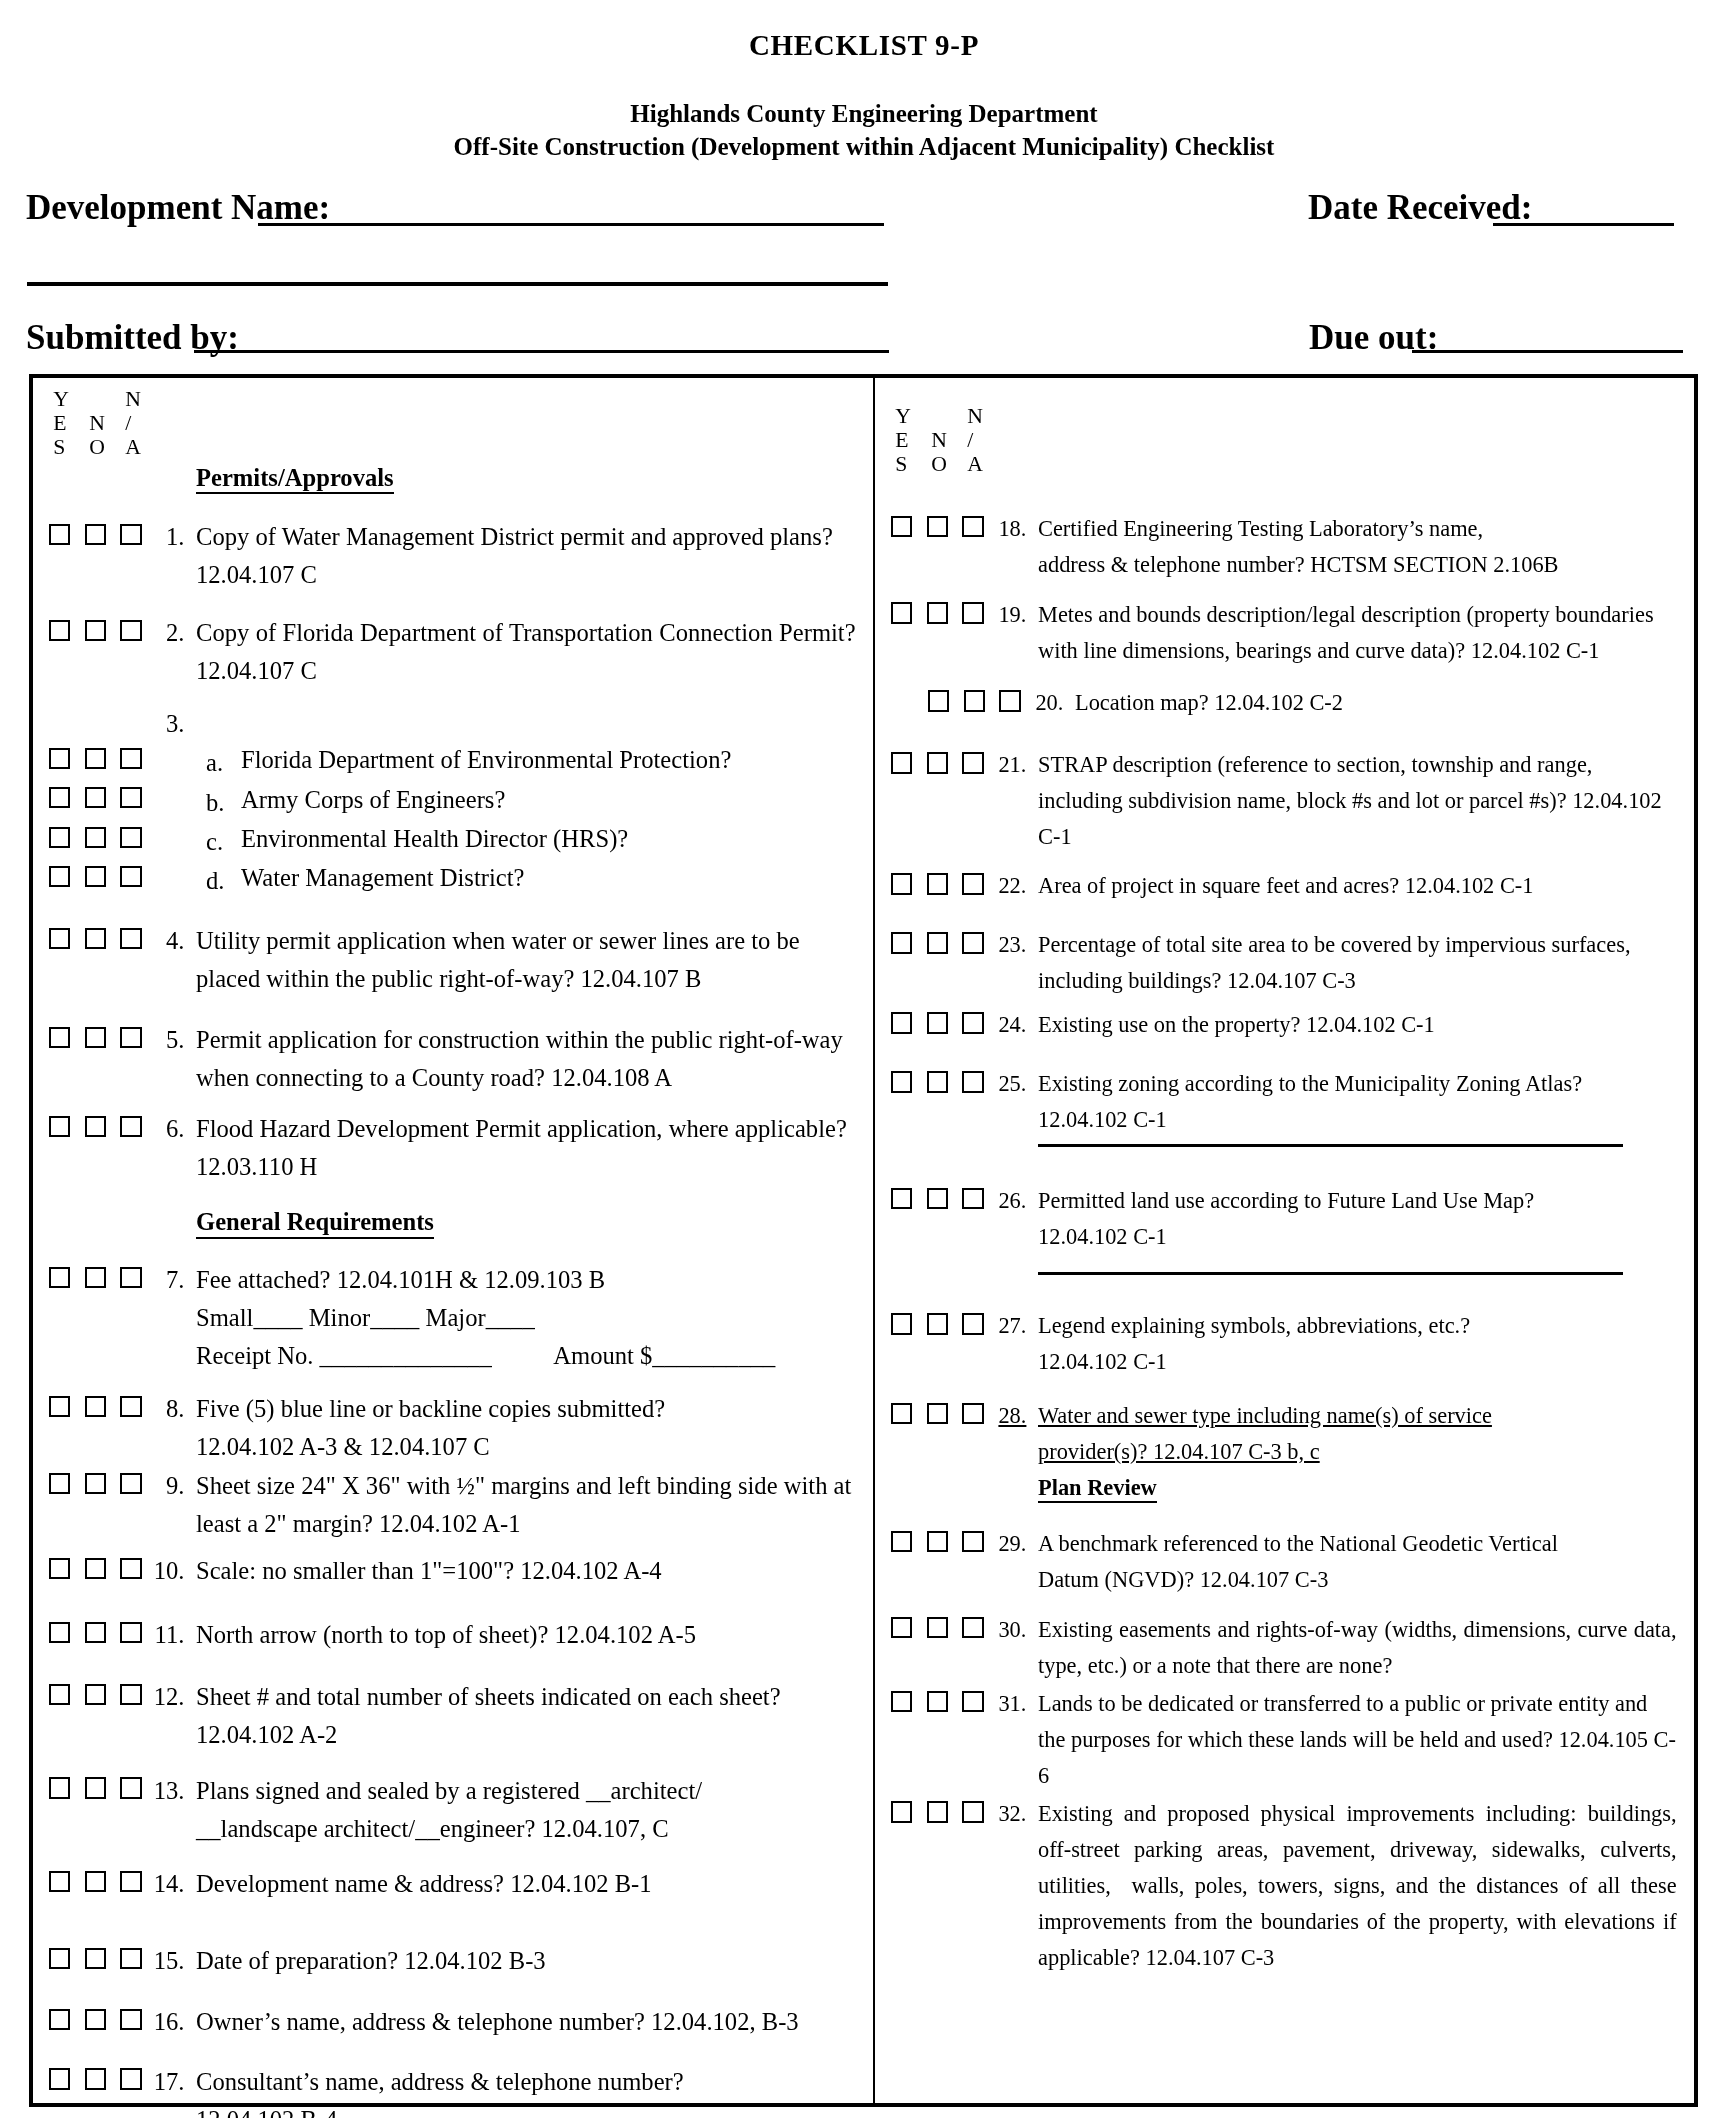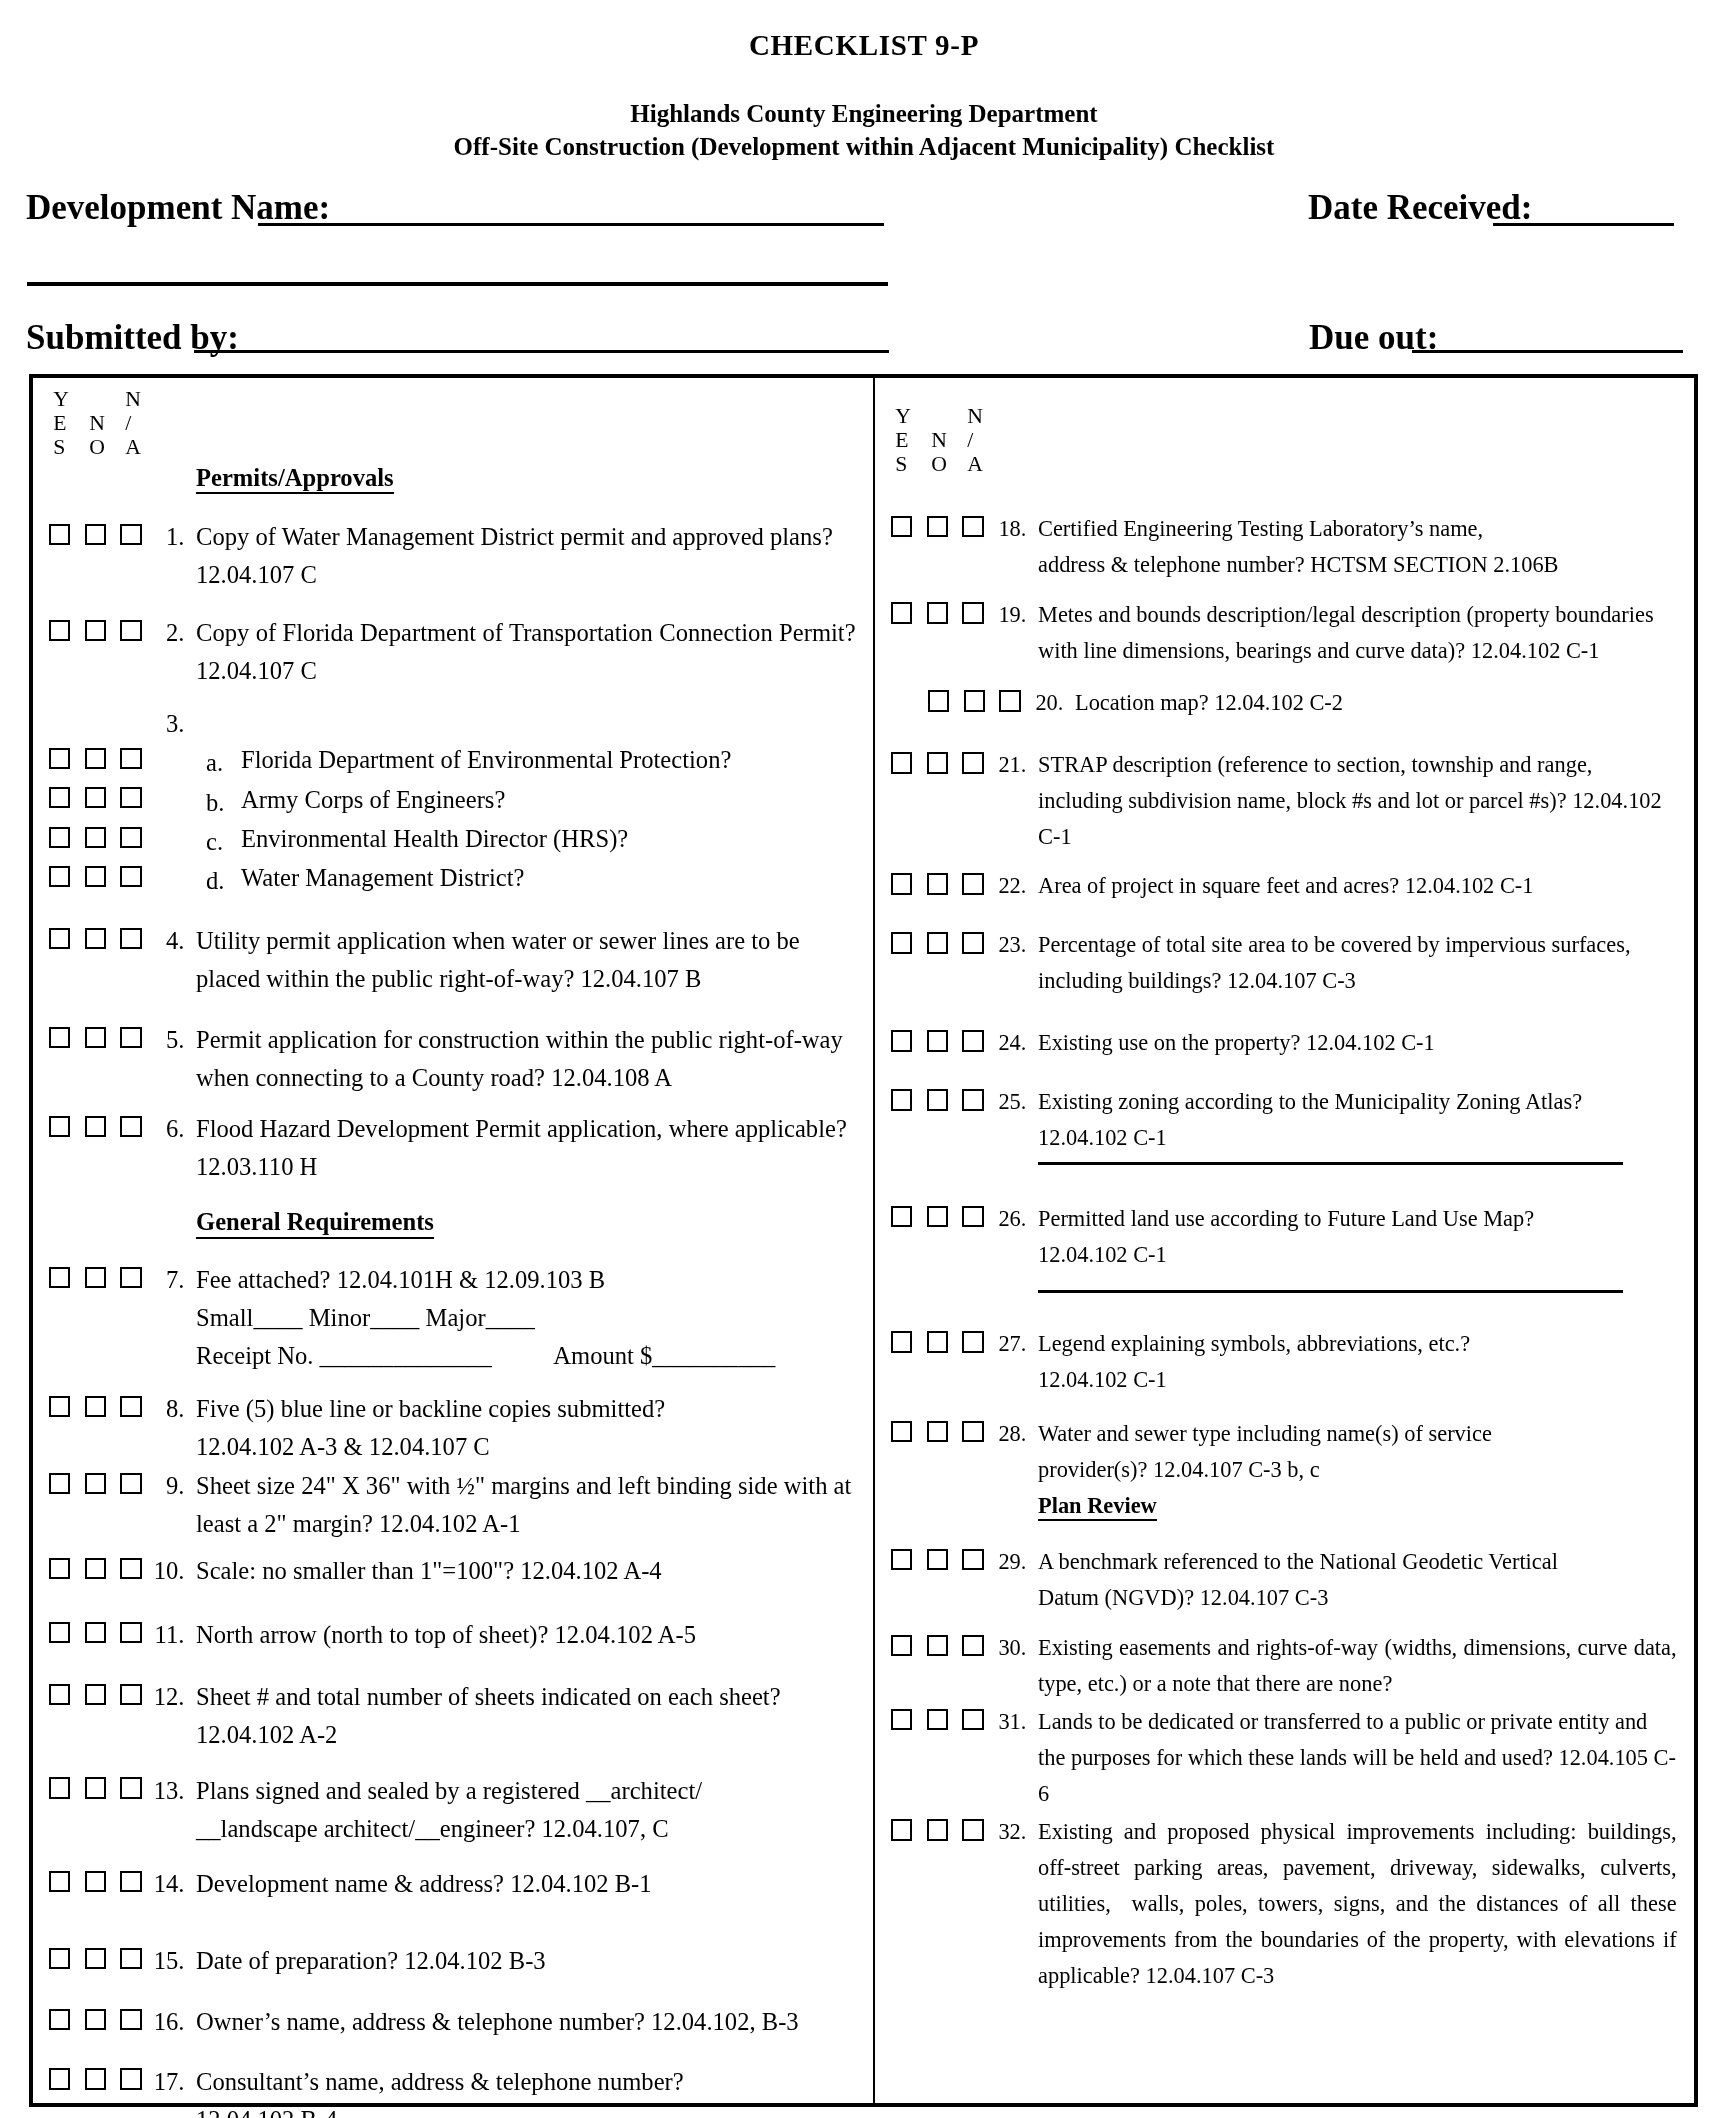--- a/index.html
+++ b/index.html
@@ -80,27 +80,27 @@
   .col-left > :nth-child(22){margin-top:39px;}
   .col-left > :nth-child(23){margin-top:23px;}
   .col-left > :nth-child(24){margin-top:21.7px;}
   
   .col-right > :nth-child(2){margin-top:35px;}
   .col-right > :nth-child(3){margin-top:14.4px;}
   .col-right > :nth-child(4){margin-top:16px;padding-left:37px;}
   .col-right > :nth-child(5){margin-top:26px;}
   .col-right > :nth-child(6){margin-top:13px;}
   .col-right > :nth-child(7){margin-top:23px;}
-  .col-right > :nth-child(8){margin-top:26px;}
+  .col-right > :nth-child(8){margin-top:8px;}
   .col-right > :nth-child(9){margin-top:23px;}
   .col-right > :nth-child(10){margin-top:5.8px;}
   .col-right > :nth-child(11){margin-top:36px;}
   .col-right > :nth-child(12){margin-top:17.3px;}
   .col-right > :nth-child(13){margin-top:33px;}
-  .col-right > :nth-child(14){margin-top:17.3px;}
+  .col-right > :nth-child(14){margin-top:17.3px;text-decoration:underline;}
   .col-right > :nth-child(15){}
   .col-right > :nth-child(16){margin-top:20px;}
   .col-right > :nth-child(17){margin-top:14.4px;}
   .col-right > :nth-child(18){margin-top:1.4px;}
   .col-right > :nth-child(19){margin-top:2.9px;}
 </style>
 </head>
 <body>
 
 <div class="page">

